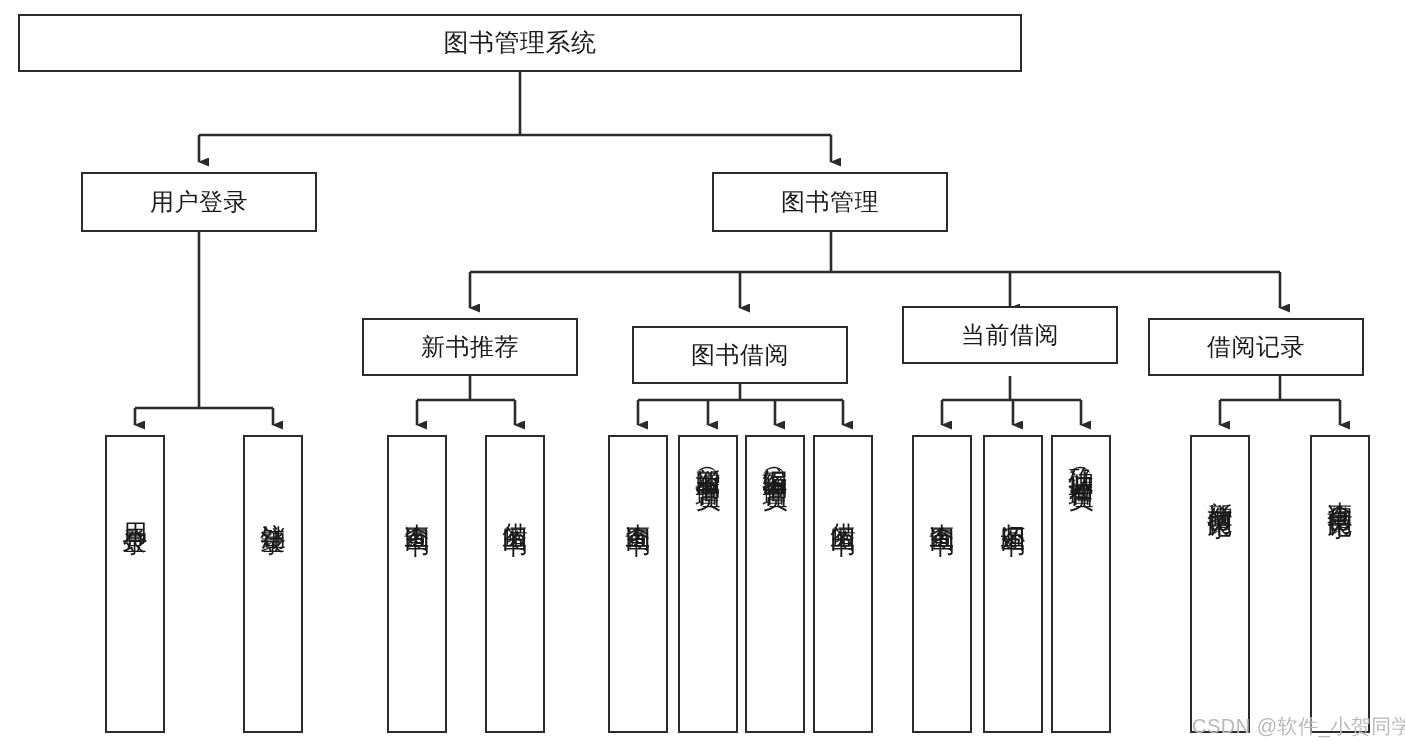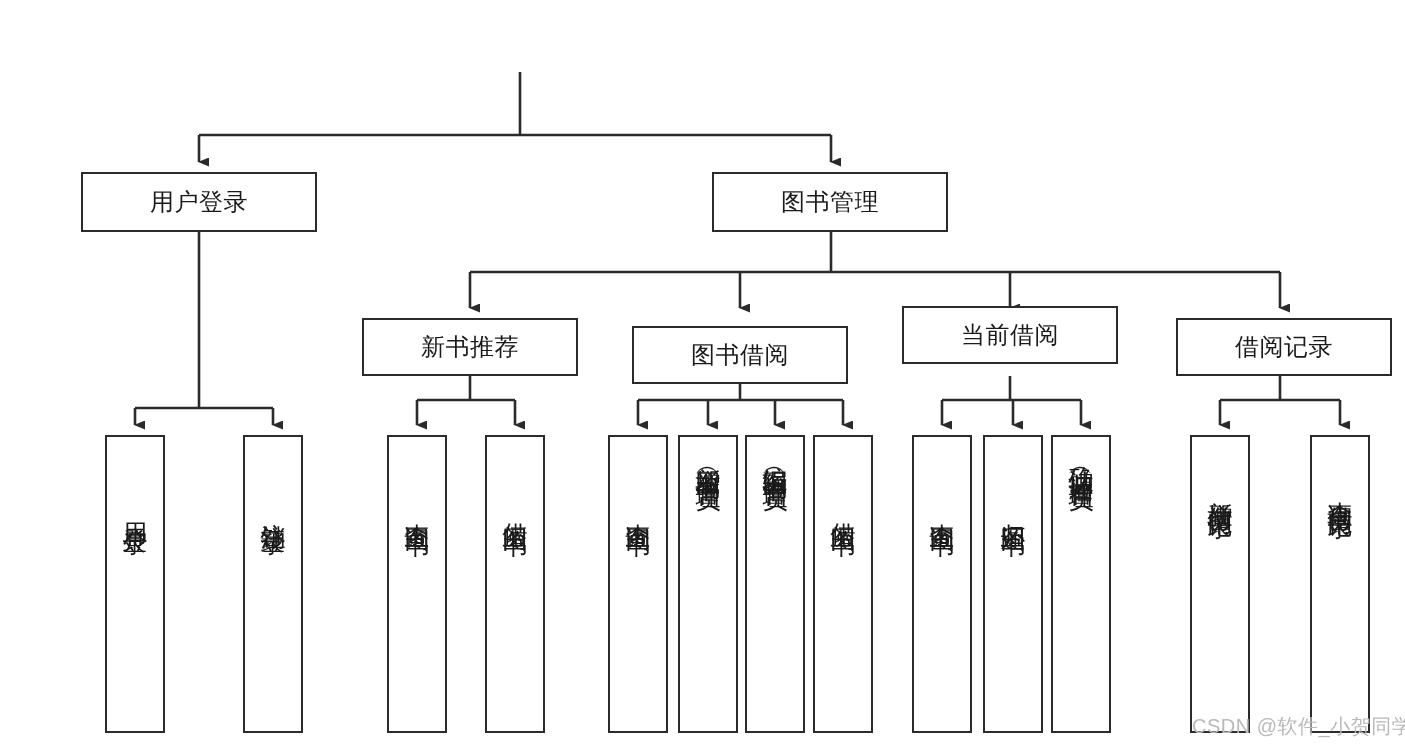--- a/index.html
+++ b/index.html
@@ -131,38 +131,41 @@
       <path d="M1013,400 L1013,425" marker-end="url(#arrow)"></path>
       <path d="M1081,400 L1081,425" marker-end="url(#arrow)"></path>
 
       <path d="M1280,376 L1280,400"></path>
       <path d="M1220,400 L1340,400"></path>
       <path d="M1220,400 L1220,425" marker-end="url(#arrow)"></path>
       <path d="M1340,400 L1340,425" marker-end="url(#arrow)"></path>
     </g>
   </svg>
 
+  <div class="node horiz root" style="left:18px; top:14px; width:1004px; height:58px;">
+    <span class="node-label">图书管理系统</span>
+  </div>
 
   <div class="node horiz" style="left:81px; top:172px; width:236px; height:60px;">
     <span class="node-label">用户登录</span>
   </div>
   <div class="node horiz" style="left:712px; top:172px; width:236px; height:60px;">
     <span class="node-label">图书管理</span>
   </div>
 
   <div class="node horiz" style="left:362px; top:318px; width:216px; height:58px;font-family:Liberation Serif, serif;">
     <span class="node-label">新书推荐</span>
   </div>
   <div class="node horiz" style="left:632px; top:318px; width:216px; height:58px;margin-top:8px;">
     <span class="node-label">图书借阅</span>
   </div>
   <div class="node horiz" style="left:902px; top:306px; width:216px; height:58px;">
     <span class="node-label">当前借阅</span>
   </div>
-  <div class="node horiz" style="left:1176px; top:318px; width:216px; height:58px;justify-content:center;">
+  <div class="node horiz" style="left:1148px; top:318px; width:216px; height:58px;justify-content:center;">
     <span class="node-label">借阅记录</span>
   </div>
 
   <div class="node vert mid" style="left:105px; top:435px; width:60px; height:298px;">
     <span class="node-label">用户登录</span>
   </div>
   <div class="node vert mid" style="left:243px; top:435px; width:60px; height:298px;">
     <span class="node-label">注销登录</span>
   </div>
 

